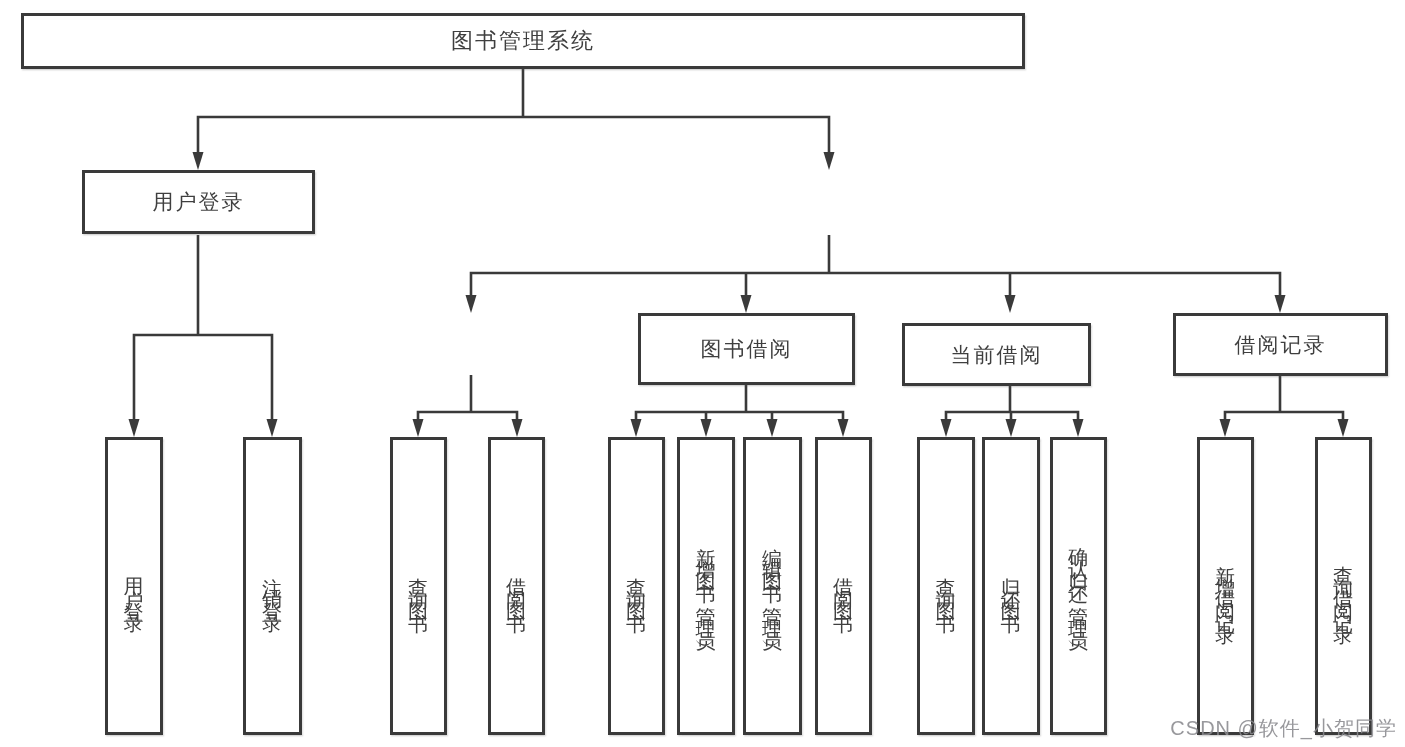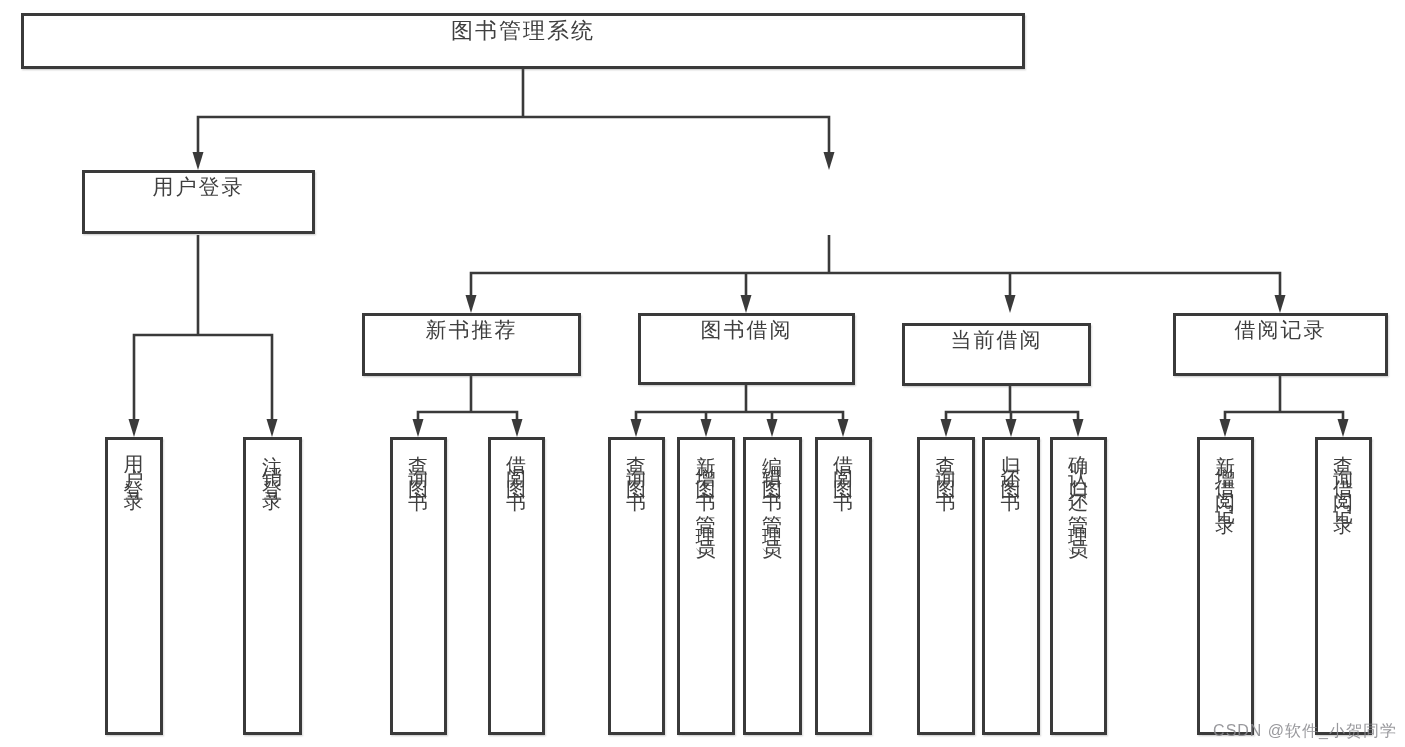--- a/index.html
+++ b/index.html
@@ -9,21 +9,21 @@
     background:#ffffff;
     font-family:"Liberation Sans","DejaVu Sans",sans-serif;
     overflow:hidden;
   }
   #wires{position:absolute;left:0;top:0;z-index:1;}
   .box{
     position:absolute;
     box-sizing:border-box;
     border:3px solid #3a3a3a;
     background:#ffffff;
-    display:flex;align-items:flex-start;justify-content:center;
+    display:flex;align-items:center;justify-content:center;
     z-index:2;
     box-shadow:1px 1.5px 1.5px rgba(90,90,90,0.25);
   }
   .box .lbl{
     color:#3f3f3f;
     font-size:21px;
     letter-spacing:2px;
     white-space:nowrap;
   }
   .root .lbl{font-size:22px;}
@@ -33,21 +33,21 @@
     font-size:20px;
     letter-spacing:12px;
     line-height:1;
     white-space:normal;
   }
   #watermark{
     position:absolute;
     right:8px;bottom:5px;
     z-index:5;
     color:rgba(138,138,142,0.88);
-    font-size:16px;
+    font-size:20px;
     letter-spacing:1px;
     pointer-events:none;
   }
 </style>
 </head>
 <body>
 
 <div id="canvas">
 
   <svg id="wires" width="1405" height="747" viewBox="0 0 1405 747">
@@ -91,23 +91,20 @@
   </svg>
 
   <div class="box root" style="left:21px;top:13px;width:1004px;height:56px">
     <span class="lbl">图书管理系统</span>
   </div>
 
   <div class="box" style="left:82px;top:170px;width:233px;height:64px">
     <span class="lbl">用户登录</span>
   </div>
 
-  <div class="box" style="left:362px;top:313px;width:219px;height:63px">
-    <span class="lbl">新书推荐</span>
-  </div>
   <div class="box" style="left:638px;top:313px;width:217px;height:72px">
     <span class="lbl">图书借阅</span>
   </div>
   <div class="box" style="left:902px;top:323px;width:189px;height:63px">
     <span class="lbl">当前借阅</span>
   </div>
   <div class="box" style="left:1173px;top:313px;width:215px;height:63px">
     <span class="lbl">借阅记录</span>
   </div>
 

